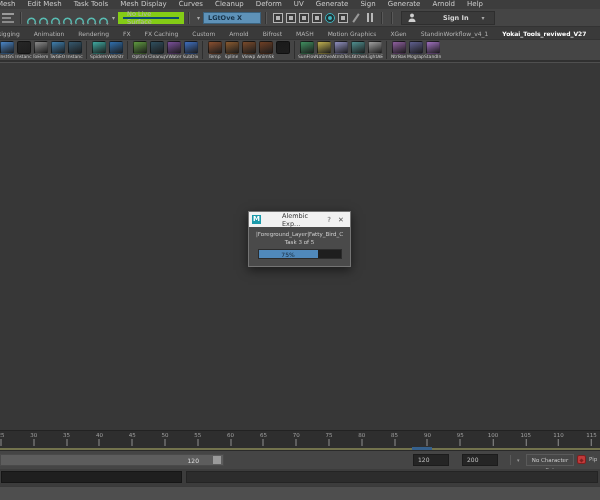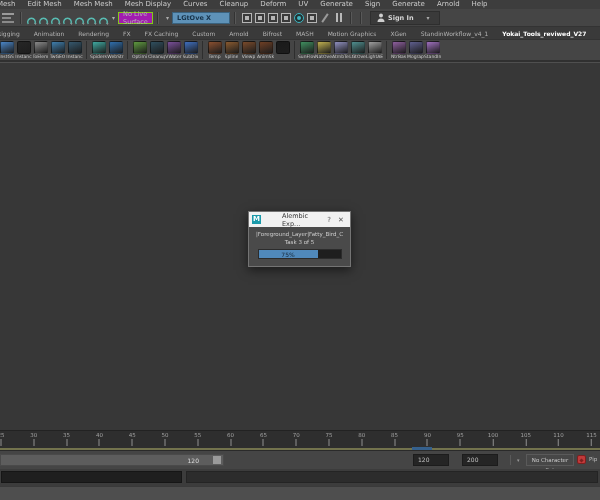--- a/index.html
+++ b/index.html
@@ -17,34 +17,34 @@
     padding-left:2px; border-bottom:1px solid #333; }
   .sep { width:2px; height:12px; border-left:1px solid #333; border-right:1px solid #585858; margin:0 4px; }
   .layoutico { width:12px; height:10px; display:inline-block; margin-right:2px;
     background:linear-gradient(#9a9a9a,#9a9a9a) 0 0/12px 2px no-repeat,
                linear-gradient(#8a8a8a,#8a8a8a) 0 4px/9px 2px no-repeat,
                linear-gradient(#8a8a8a,#8a8a8a) 0 8px/12px 2px no-repeat; }
   .mask-icons { display:flex; gap:1px; align-items:center; }
   .mask { width:11px; height:11px; display:inline-block; }
   .dd { font-size:6px; color:#aaa; margin:0 3px; }
   .field { height:12px; font-size:6.5px; display:flex; align-items:center; padding:0 4px; }
-  .fld-dark { background:#a21caf; border:1px solid #84cc16; color:#b5b5b5; width:35px; }
+  .fld-dark { background:#0c4a6e; border:5px solid #84cc16; color:#b5b5b5; width:66px; }
   .fld-blue { background:#5e92b8; border:1px solid #3a627e; color:#17334a; width:58px; font-weight:bold; }
   .snap-icons { display:flex; gap:3px; align-items:center; margin:0 2px; }
   .snap { width:10px; height:10px; display:inline-block; background:#3a3a3a; border:1px solid #b5b5b5; }
   .snap::after { content:''; display:block; width:4px; height:4px; margin:2px auto; background:#b5b5b5; }
   .snap.circle { border-radius:50%; border-color:#3fb5c2; background:#233; }
   .snap.circle::after { border-radius:50%; background:#3fb5c2; }
   .snap.tool { border:none; background:none; position:relative; }
   .snap.tool::after { width:2px; height:10px; background:#9a9a9a; transform:rotate(35deg); margin:0 auto; }
   .pausebars { display:inline-flex; gap:2px; margin:0 4px; }
   .pausebars i { width:2px; height:9px; background:#b9b9b9; display:block; }
   .signin { display:flex; align-items:center; gap:3px; background:#3a3a3a; border:1px solid #2e2e2e;
     height:14px; padding:0 6px; margin-left:4px; }
-  .signin span.lbl { font-size:6.5px; color:#d6d6d6; font-weight:bold; }
+  .signin span.lbl { font-size:6.5px; color:#d6d6d6; font-weight:bold;margin-left:24px; }
   .signin .dd { margin-left:10px; }
 
   
   .shelftabs { height:13px; background:#3a3a3a; display:flex; align-items:center;
     margin-left:-10px; white-space:nowrap; overflow:hidden; border-bottom:1px solid #333; }
   .shelf-tab { font-size:6px; color:#b2b2b2; padding:0 7px; cursor:default; }
   .shelf-tab.active { color:#fff; font-weight:bold; }
 
   
   .shelfrow { height:22px; background:#454545; display:flex; align-items:flex-start;
@@ -110,21 +110,21 @@
   .helpline { height:14px; background:#4e4e4e; border-top:1px solid #3a3a3a; }
 </style>
 </head>
 <body>
 
 <div class="app">
 
   <div class="menubar">
       <span class="menu-item">Mesh</span>
       <span class="menu-item">Edit Mesh</span>
-      <span class="menu-item">Mesh Mesh</span>
+      <span class="menu-item">Task Tools</span>
       <span class="menu-item">Mesh Display</span>
       <span class="menu-item">Curves</span>
       <span class="menu-item">Cleanup</span>
       <span class="menu-item">Deform</span>
       <span class="menu-item">UV</span>
       <span class="menu-item">Generate</span>
       <span class="menu-item">Sign</span>
       <span class="menu-item">Generate</span>
       <span class="menu-item">Arnold</span>
       <span class="menu-item">Help</span>

